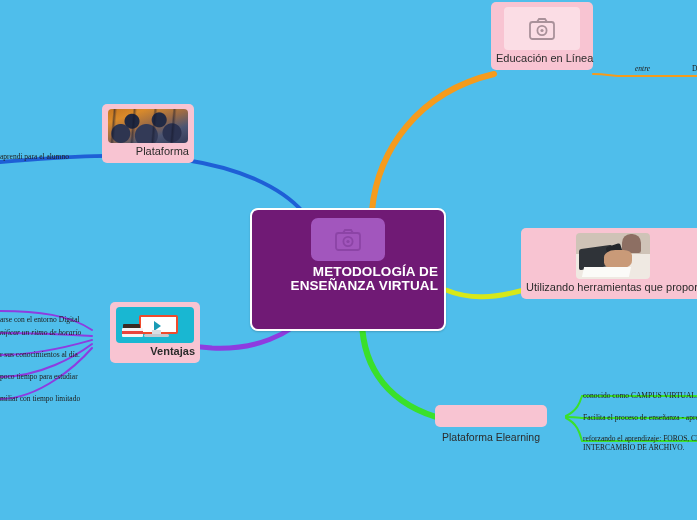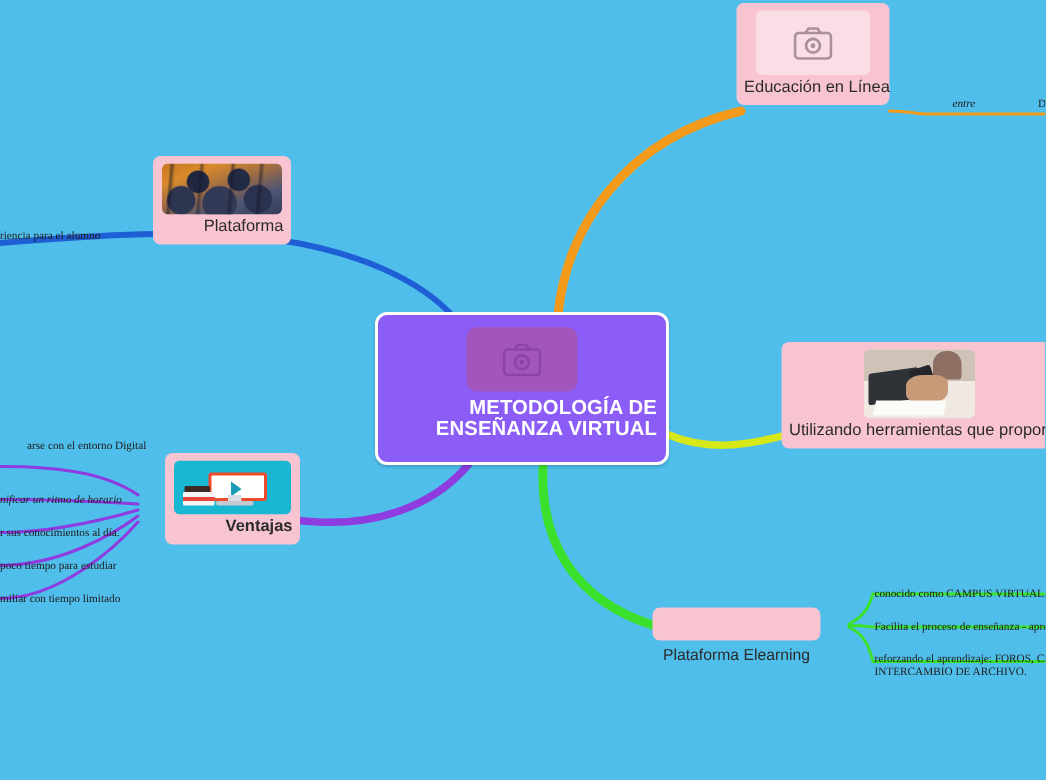--- a/index.html
+++ b/index.html
@@ -30,22 +30,22 @@
   .node {
     position: absolute;
     box-sizing: border-box;
     border-radius: 5px;
     text-align: right;
   }
 
   
   .node-root {
     left: 250px; top: 208px;
-    width: 196px; height: 102px;
-    background: #8b5cf6;
+    width: 196px; height: 123px;
+    background: #701a75;
     border: 2px solid #ffffff;
     border-radius: 8px;
     padding: 8px 6px 6px 6px;
     box-shadow: 0 1px 2px rgba(0,0,0,0.18);
   }
   .root-thumb {
     width: 74px; height: 43px;
     margin: 0 auto 4px auto;
     background: #a256bd;
     border-radius: 7px;
@@ -283,36 +283,36 @@
   <div class="leaf leaf-right" style="left:635px; top:64px;font-style:italic;">entre</div>
   <div class="leaf leaf-right" style="left:692px; top:64px;">D</div>
 
   <div class="node node-topic" id="node-finalidad">
     <div class="topic-thumb">
       <div class="grad-photo"></div>
     </div>
     <div class="topic-label">Plataforma</div>
   </div>
 
-  <div class="leaf leaf-left" style="top:152px;">riencia para el alumno</div>
+  <div class="leaf leaf-left" style="top:152px;">aprendi para el alumno</div>
 
   <div class="node node-topic" id="node-ventajas">
     <div class="topic-thumb">
       <div class="elearn-photo">
         <div class="screen"></div>
         <div class="stand"></div>
         <div class="base"></div>
         <div class="cap"></div>
         <div class="books"></div>
       </div>
     </div>
     <div class="topic-label">Ventajas</div>
   </div>
 
-  <div class="leaf leaf-left" style="top:292px;padding-left:18px;">arse con el entorno Digital</div>
+  <div class="leaf leaf-left" style="top:315px;">arse con el entorno Digital</div>
   <div class="leaf leaf-left" style="top:328px;font-style:italic;">nificar un ritmo de horario</div>
   <div class="leaf leaf-left" style="top:350px;">r sus conocimientos al día.</div>
   <div class="leaf leaf-left" style="top:372px;">poco tiempo para estudiar</div>
   <div class="leaf leaf-left" style="top:394px;">miliar con tiempo limitado</div>
 
   <div class="node node-topic" id="node-herramientas">
     <div class="topic-thumb">
       <div class="desk-photo">
         <div class="person"></div>
         <div class="laptop"></div>

